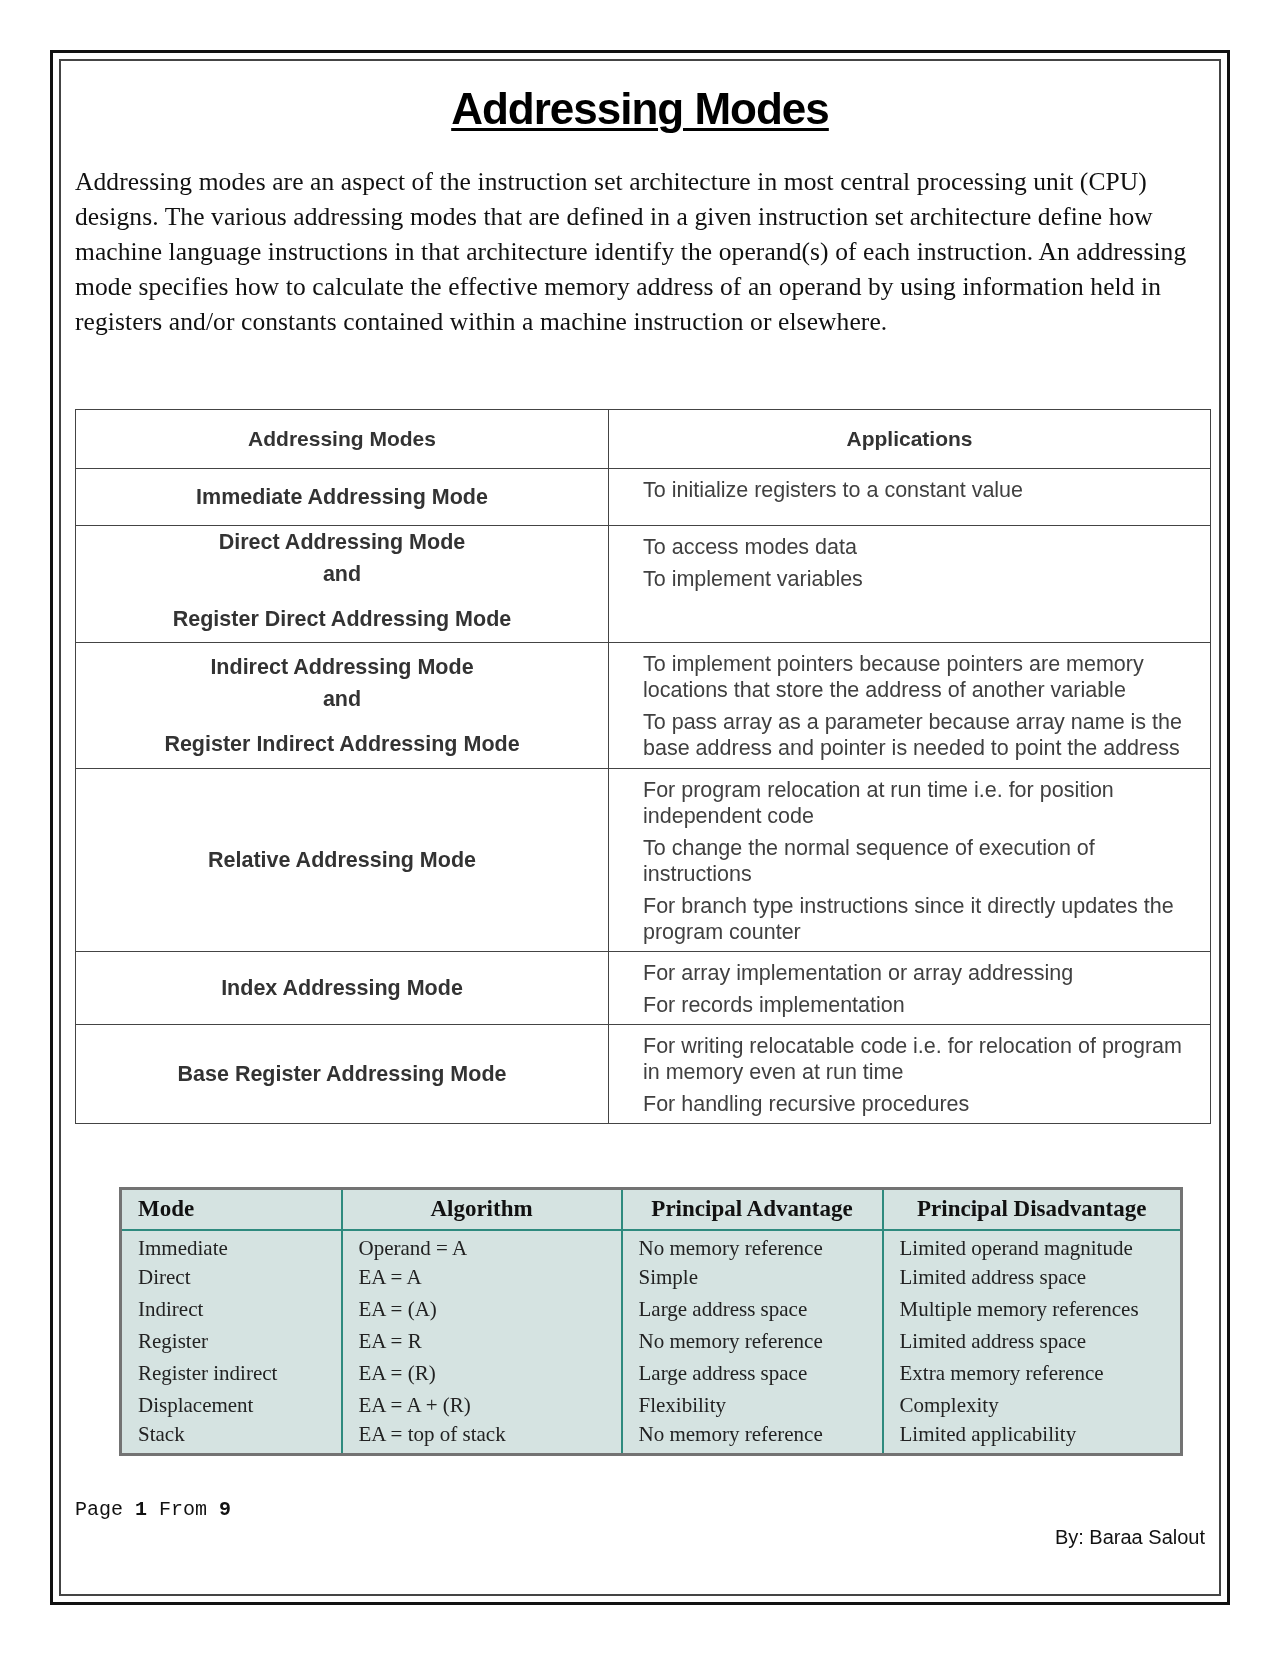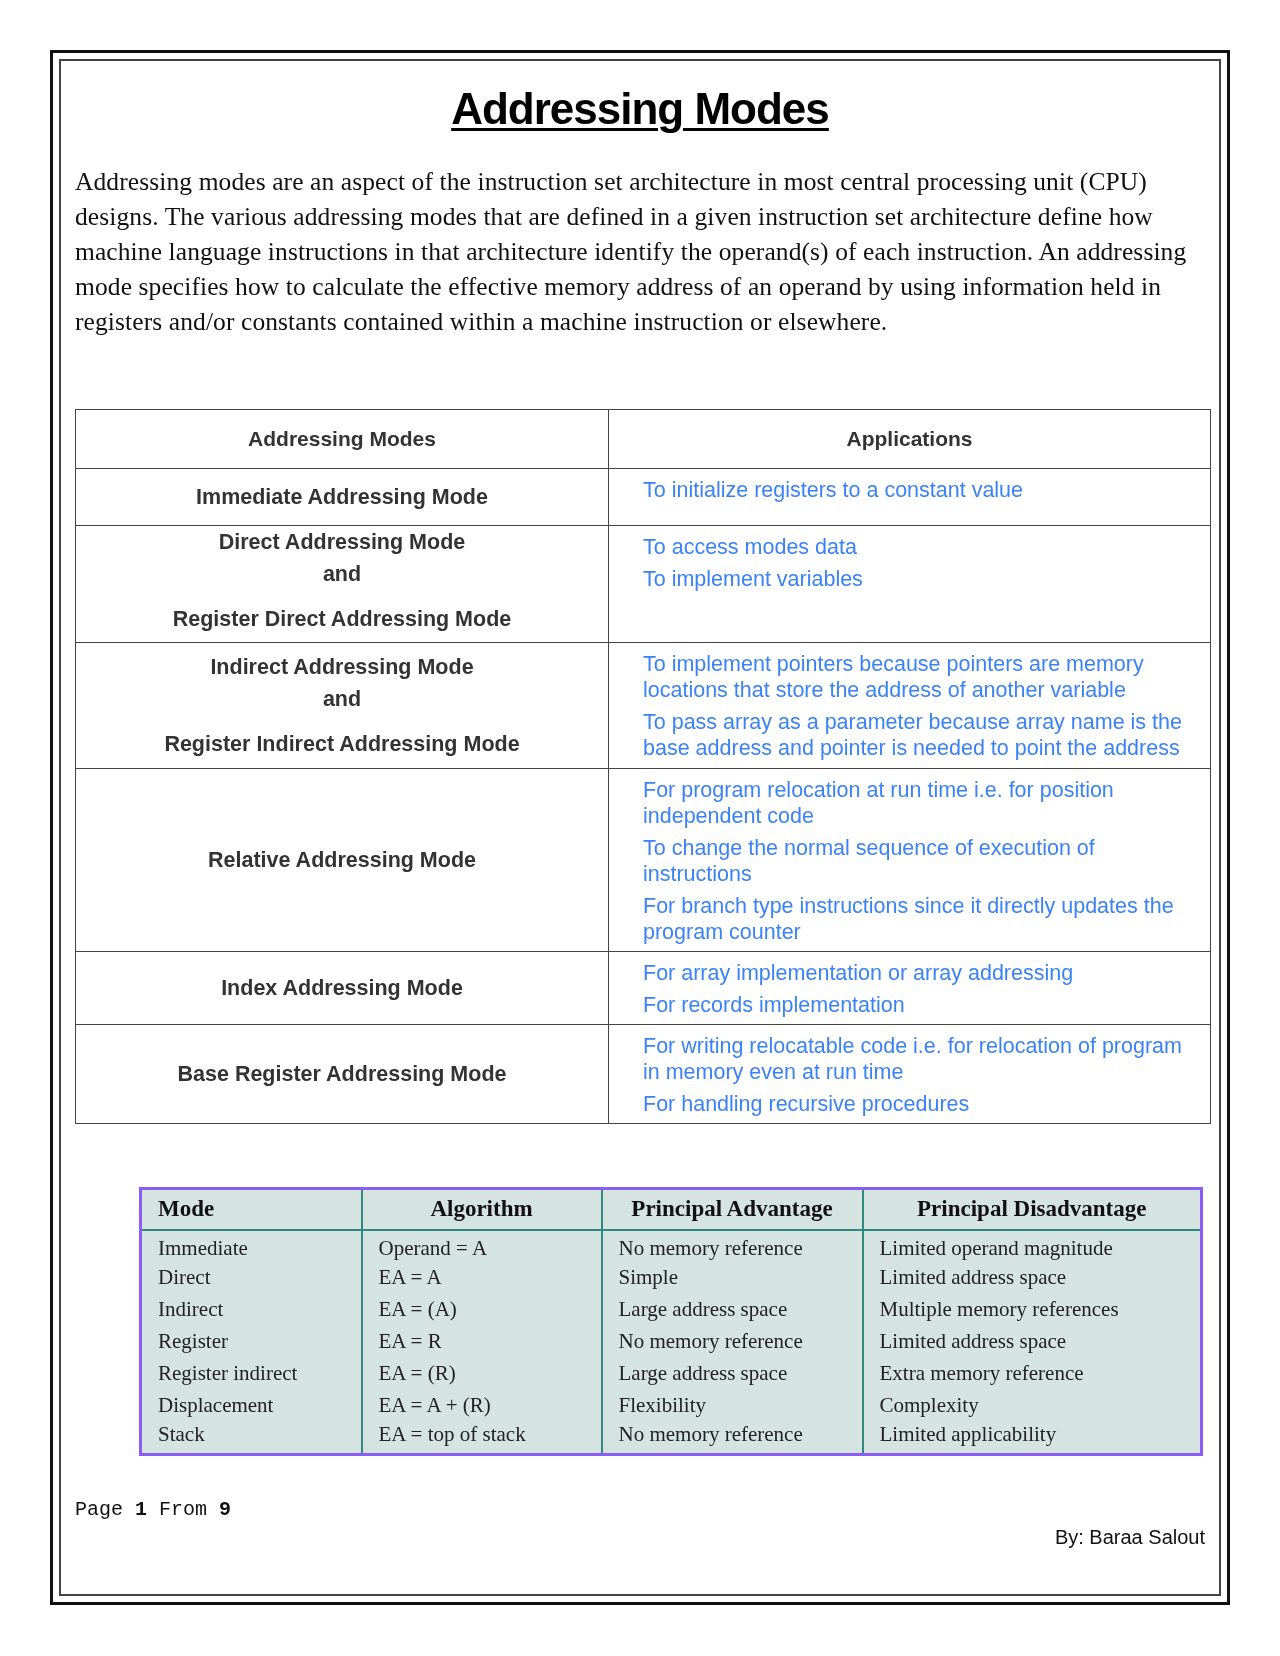--- a/index.html
+++ b/index.html
@@ -38,31 +38,30 @@
   }
   .apps-table th {
     height: 59px; font-size: 21px; font-weight: bold; color: #333; text-align: center;
   }
   .apps-table .c1 { width: 533px; }
   .apps-table .mode-cell {
     text-align: center; font-weight: bold; font-size: 21.5px; color: #333; line-height: 32px; margin-top: 20px;
   }
   .apps-table .mode-cell .gap { height: 13px; }
   .apps-table .app-cell {
-    vertical-align: top; padding: 8px 10px 6px 34px; font-size: 21.5px; color: #3b82f6;
+    vertical-align: top; padding: 8px 10px 6px 34px; font-size: 21.5px; color: #404040;
   }
   .app-item { line-height: 26px; margin-bottom: 6px; }
   .app-item:last-child { margin-bottom: 0; }
 
   
   .cmp-table {
     position: absolute; left: 119px; top: 1187px; width: 1064px;
     border-collapse: collapse; background: #d5e3e1; font-family: "Liberation Serif", serif;
-    border: 3px solid #8b5cf6;
-    margin-left: 20px;
+    border: 3px solid #737373;
   }
   .cmp-table th {
     font-size: 23px; font-weight: bold; color: #111; height: 41px;
     border-right: 2px solid #2e8a7e; border-bottom: 2px solid #2e8a7e; text-align: center;
   }
   .cmp-table th.left { text-align: left; padding-left: 16px; }
   .cmp-table td {
     font-size: 21px; color: #222; padding-left: 16px; height: 32px;
     border-right: 2px solid #2e8a7e; vertical-align: middle;
   }
@@ -158,21 +157,21 @@
         <div class="app-item">For handling recursive procedures</div>
       </td>
     </tr>
   </tbody>
 </table>
 
 <table class="cmp-table">
   <thead>
     <tr>
       <th class="left" style="width:221px">Mode</th>
-      <th style="width:240px">Algorithm</th>
+      <th style="width:280px">Algorithm</th>
       <th style="width:261px">Principal Advantage</th>
       <th>Principal Disadvantage</th>
     </tr>
   </thead>
   <tbody>
     <tr class="first">
       <td>Immediate</td>
       <td>Operand = A</td>
       <td>No memory reference</td>
       <td>Limited operand magnitude</td>

